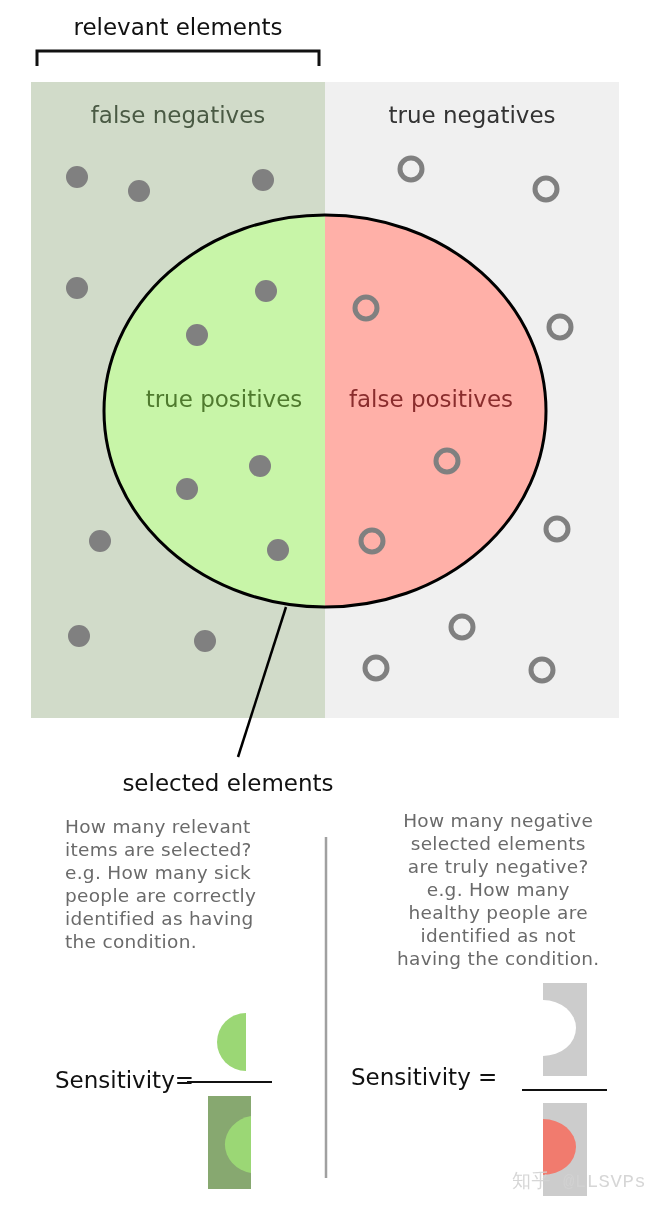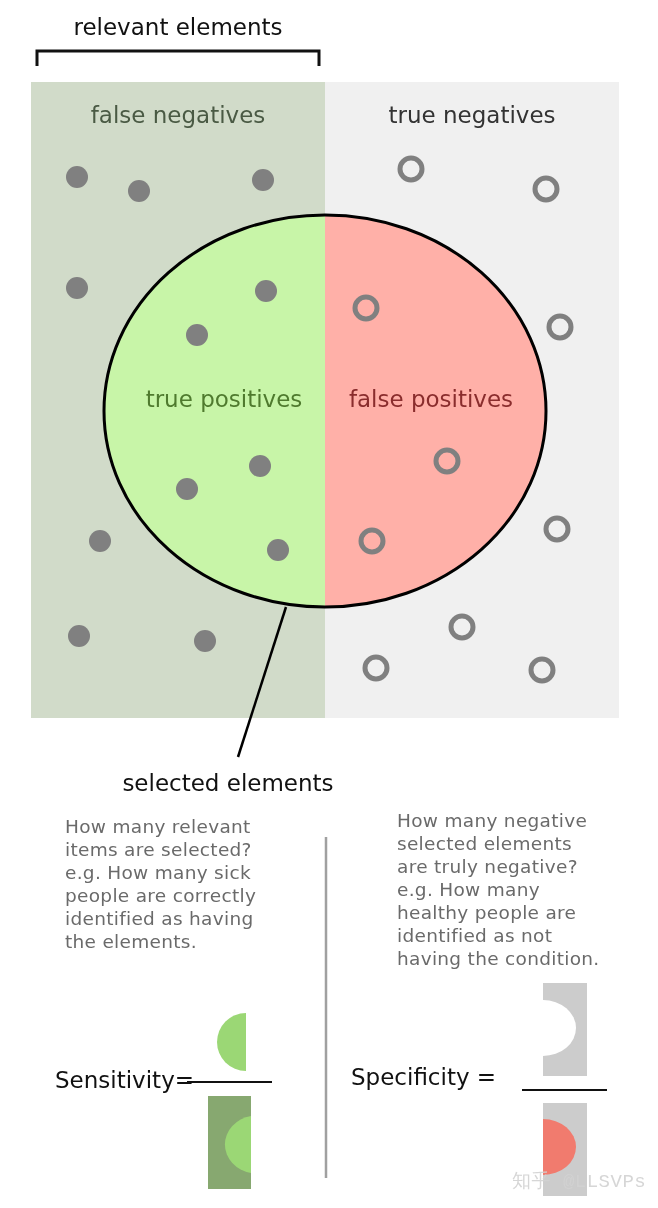--- a/index.html
+++ b/index.html
@@ -82,25 +82,25 @@
   <line x1="522" y1="1090" x2="607" y2="1090" stroke="#111" stroke-width="2"></line>
   <rect id="spec-den-bar" x="543" y="1103" width="44" height="93" fill="#cccccc"></rect>
   <path id="spec-den-disc" d="M543 1119 A33 28 0 0 1 543 1175 Z" fill="#f17b6e"></path>
 </svg>
 
 <div class="desc" style="left:65px; top:815px;">How many relevant
 items are selected?
 e.g. How many sick
 people are correctly
 identified as having
-the elements.</div>
-<div class="desc" style="left:397px; top:809px;">How many negative
+the condition.</div>
+<div class="desc" style="left:397px; top:809px;text-align:center;">How many negative
 selected elements
 are truly negative?
 e.g. How many
 healthy people are
 identified as not
 having the condition.</div>
 
 <div class="formula-label" style="left:26px; top:1067px;margin-left:29px;">Sensitivity=</div>
-<div class="formula-label" style="left:351px; top:1064px;">Specificity =</div>
+<div class="formula-label" style="left:351px; top:1064px;">Sensitivity =</div>
 
 <div class="watermark" style="left:512px; top:1168px;">知乎 @LLSVPs</div>
 
 </body></html>

